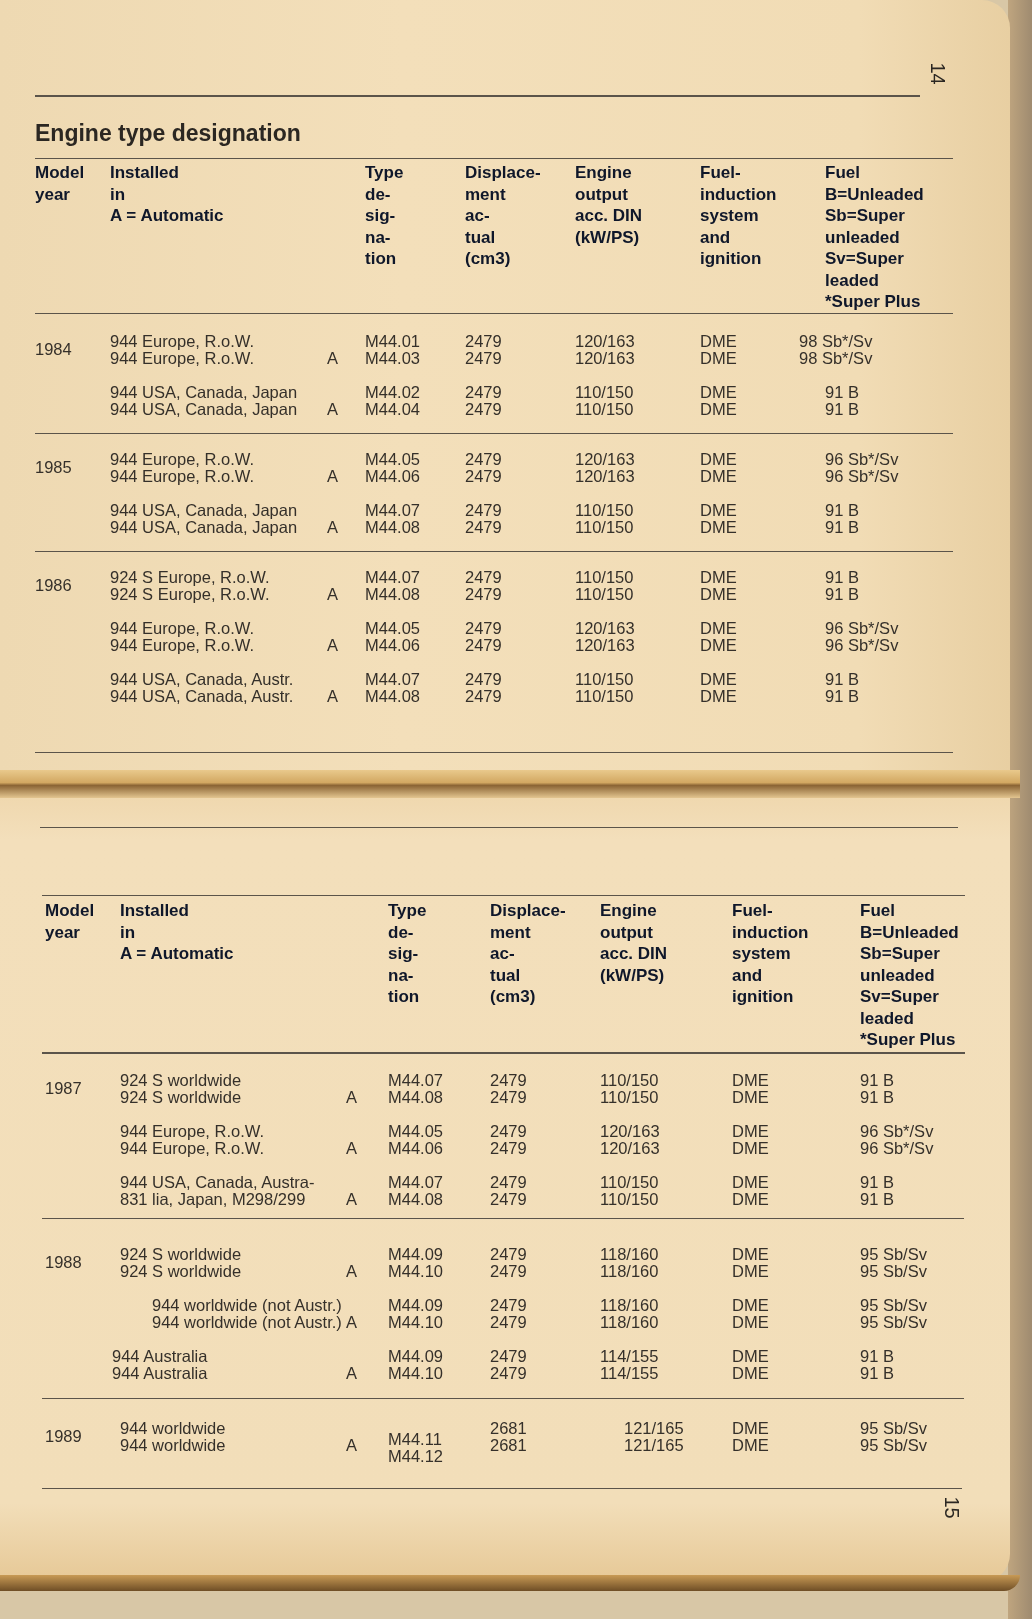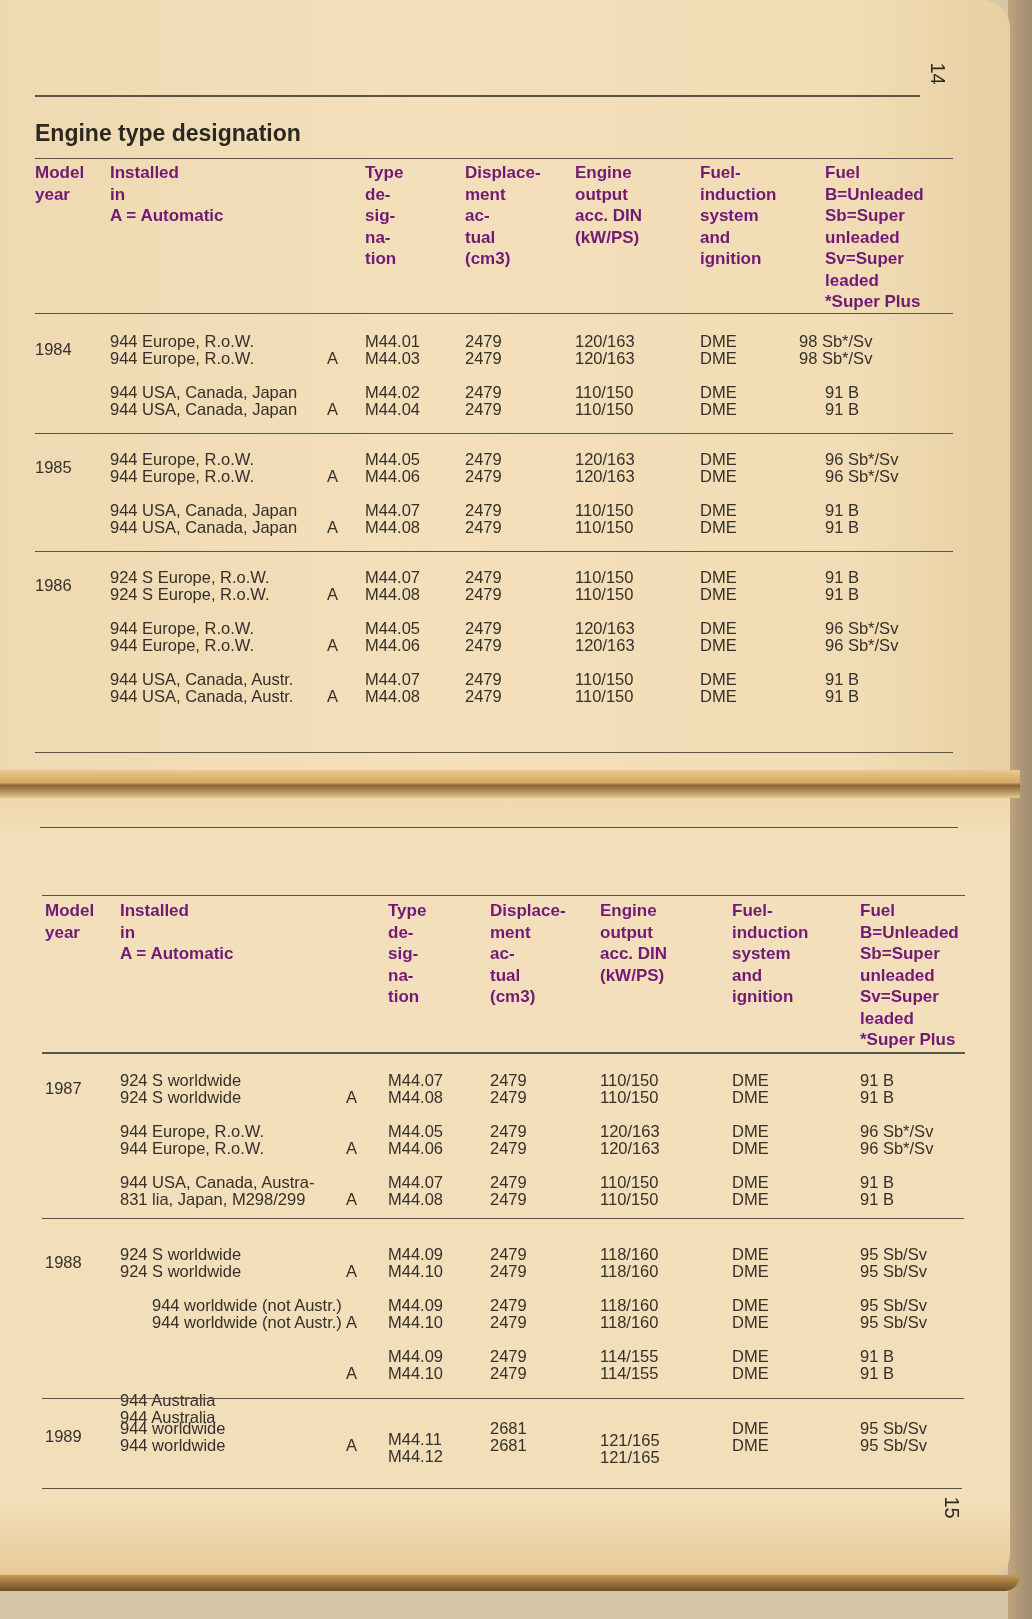--- a/index.html
+++ b/index.html
@@ -32,21 +32,21 @@
   .rule { position: absolute; height: 2px; background: #5b544a; }
   .rule.thin { height: 1px; }
   .title {
     position: absolute; left: 35px; top: 120px;
     font-size: 23px; font-weight: bold; color: #2b2722;
   }
   .pagenum {
     position: absolute; font-size: 20px; color: #2b2722;
     transform: rotate(90deg); transform-origin: center;
   }
-  .hdr { position: absolute; font-weight: bold; font-size: 17px; line-height: 21.5px; color: #701a75; }
+  .hdr { position: absolute; font-weight: bold; font-size: 17px; line-height: 21.5px; color: #0f172a; }
   .hdr span { display: block; white-space: nowrap; }
   .cell { position: absolute; font-size: 16.5px; line-height: 17px; white-space: nowrap; color: #35302a; }
   .cell span { display: block; }
   .year { font-size: 16.5px; }
 </style>
 </head>
 <body>
 
 <div class="right-edge"></div>
 <div class="page page-top"></div>
@@ -499,21 +499,21 @@
       <span>118/160</span>
     </div>
     <div class="cell" style="left: 732px; top: 1297px;">
       <span>DME</span>
       <span>DME</span>
     </div>
     <div class="cell" style="left: 860px; top: 1297px;">
       <span>95 Sb/Sv</span>
       <span>95 Sb/Sv</span>
     </div>
-    <div class="cell" style="left: 120px; top: 1348px; margin-top: 44px;">
+    <div class="cell" style="left: 112px; top: 1348px;">
       <span>944 Australia</span>
       <span>944 Australia</span>
     </div>
     <div class="cell" style="left: 346px; top: 1348px;">
       <span>&nbsp;</span>
       <span>A</span>
     </div>
     <div class="cell" style="left: 388px; top: 1348px;">
       <span>M44.09</span>
       <span>M44.10</span>
@@ -545,21 +545,21 @@
       <span>A</span>
     </div>
     <div class="cell" style="left: 388px; top: 1420px; margin-top: 11px;">
       <span>M44.11</span>
       <span>M44.12</span>
     </div>
     <div class="cell" style="left: 490px; top: 1420px; text-align: right;">
       <span>2681</span>
       <span>2681</span>
     </div>
-    <div class="cell" style="left: 600px; top: 1420px; margin-top: 12px;">
+    <div class="cell" style="left: 624px; top: 1420px;">
       <span>121/165</span>
       <span>121/165</span>
     </div>
     <div class="cell" style="left: 732px; top: 1420px;">
       <span>DME</span>
       <span>DME</span>
     </div>
     <div class="cell" style="left: 860px; top: 1420px;">
       <span>95 Sb/Sv</span>
       <span>95 Sb/Sv</span>

